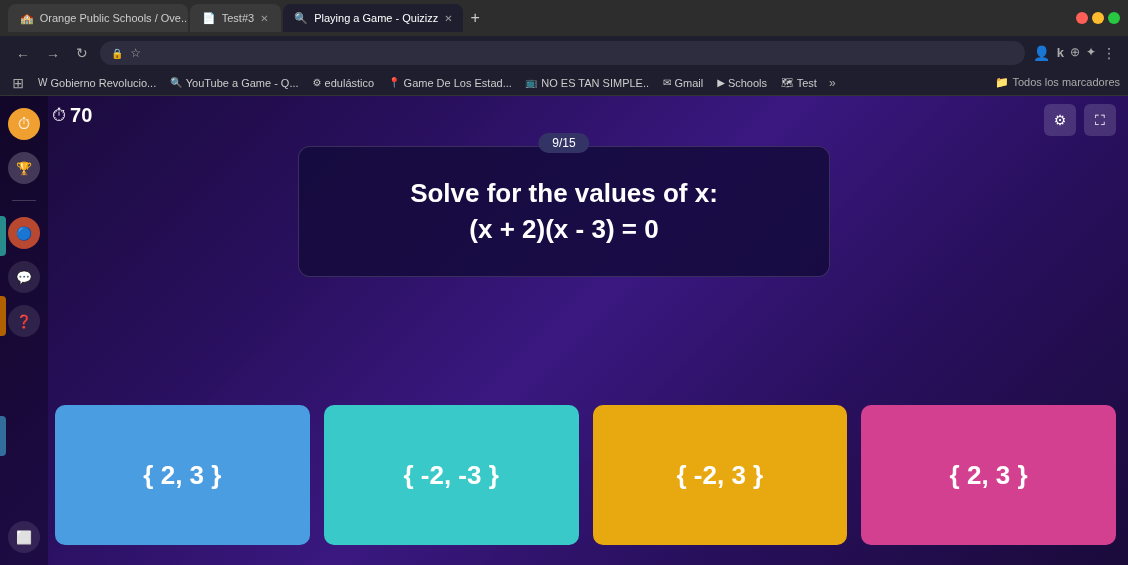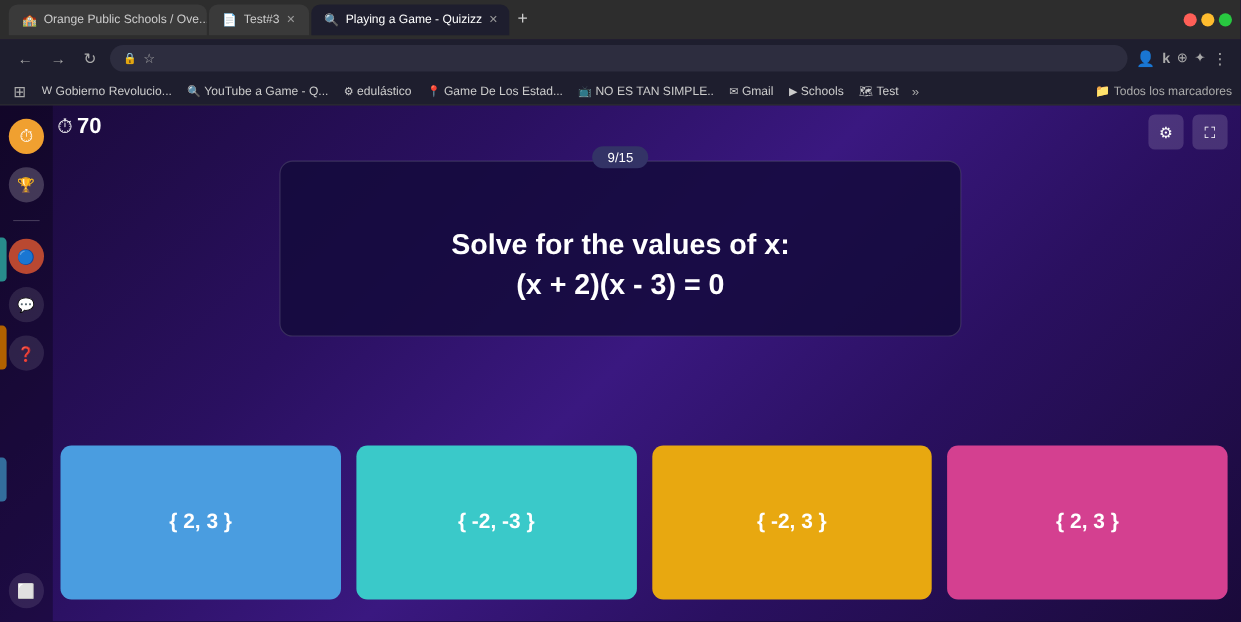--- a/index.html
+++ b/index.html
@@ -216,21 +216,21 @@
       font-size: 14px;
       cursor: pointer;
     }
 
     
     .question-card {
       position: absolute;
       top: 50px;
       left: 50%;
       transform: translateX(-50%);
-      width: 620px;
+      width: 532px;
       background: rgba(20, 10, 60, 0.85);
       border-radius: 12px;
       padding: 28px 40px;
       text-align: center;
       border: 1px solid rgba(255,255,255,0.15);
     }
     .question-counter {
       position: absolute;
       top: -14px;
       left: 50%;
@@ -240,40 +240,39 @@
       font-size: 12px;
       padding: 3px 14px;
       border-radius: 10px;
       white-space: nowrap;
     }
     .question-text {
       color: white;
       font-size: 26px;
       font-weight: bold;
       line-height: 1.4;
-      margin-top: 29px;
     }
 
     
     .answers-grid {
       position: absolute;
       bottom: 20px;
       left: 55px;
       right: 12px;
       display: grid;
       grid-template-columns: repeat(4, 1fr);
       gap: 14px;
       height: 140px;
     }
     .answer-card {
       border-radius: 10px;
       display: flex;
       align-items: center;
       justify-content: center;
-      font-size: 19px;
+      font-size: 26px;
       font-weight: bold;
       color: white;
       cursor: pointer;
       transition: transform 0.1s;
     }
     .answer-card.blue { background: #4a9de0; }
     .answer-card.teal { background: #3ac9c9; }
     .answer-card.gold { background: #e8a810; }
     .answer-card.pink { background: #d44090; }
 

